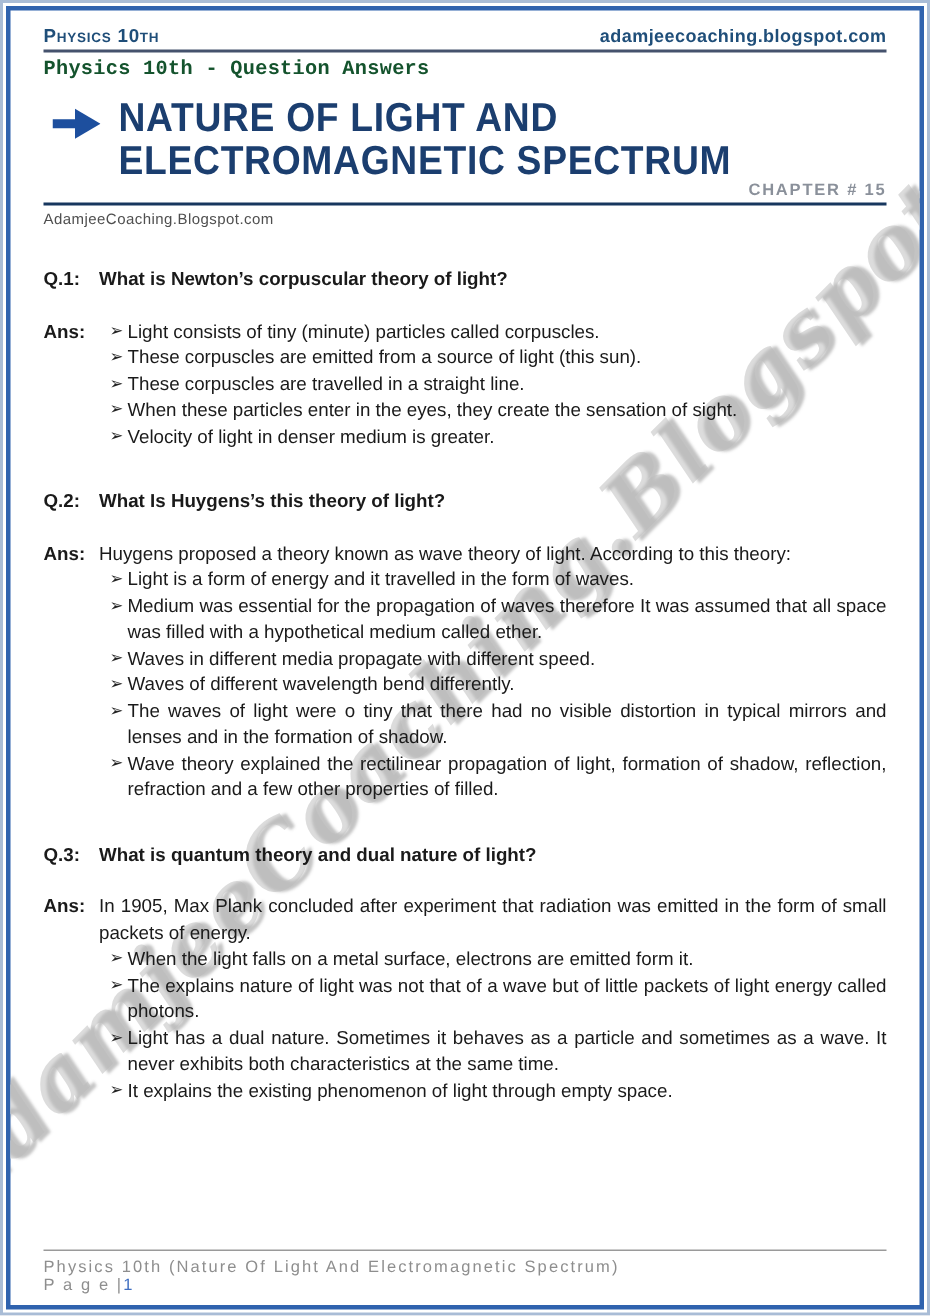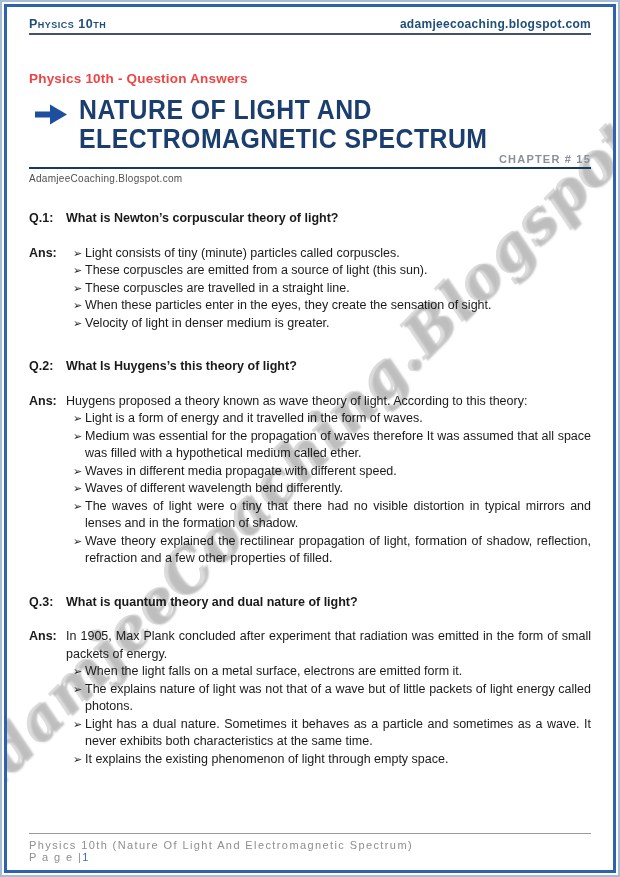--- a/index.html
+++ b/index.html
@@ -30,22 +30,22 @@
     display:flex; justify-content:space-between; align-items:flex-end;
     border-bottom:2px solid #45526d; padding-bottom:2px;
   }
   .topbar-left {
     font-variant:small-caps; font-weight:bold; font-size:12.5px;
     color:#1f4e79; letter-spacing:0.5px;text-align:right;
   }
   .topbar-right { font-weight:bold; font-size:12px; color:#1f4e79; letter-spacing:0.3px; }
   
   .subtitle {
-    margin-top:36px; font-size:13.5px; font-weight:bold;
-    color:#ef4444; letter-spacing:0.2px;
+    margin-top:4px; font-size:13.5px; font-weight:bold;
+    color:#14532d; letter-spacing:0.2px;font-family:Liberation Mono, monospace;
   }
   
   .title-block { position:relative; margin-top:10px; border-bottom:2px solid #17375e; padding-bottom:13px; }
   .title-row { display:flex; align-items:flex-start; }
   .arrow-icon { flex:0 0 34px; margin:8px 10px 0 6px; }
   .title-lines {
     color:#1b3e6f; font-weight:bold; font-size:27px; line-height:29px;
     letter-spacing:0.5px; transform:scaleX(0.92); transform-origin:left top;
     white-space:nowrap;
   }

